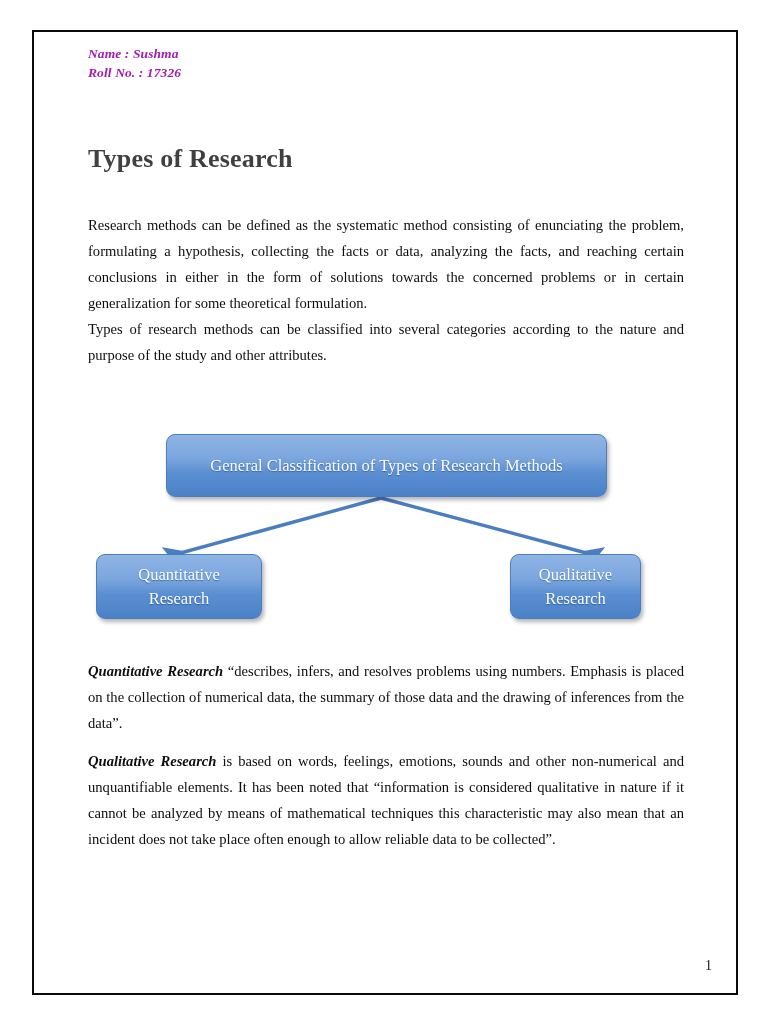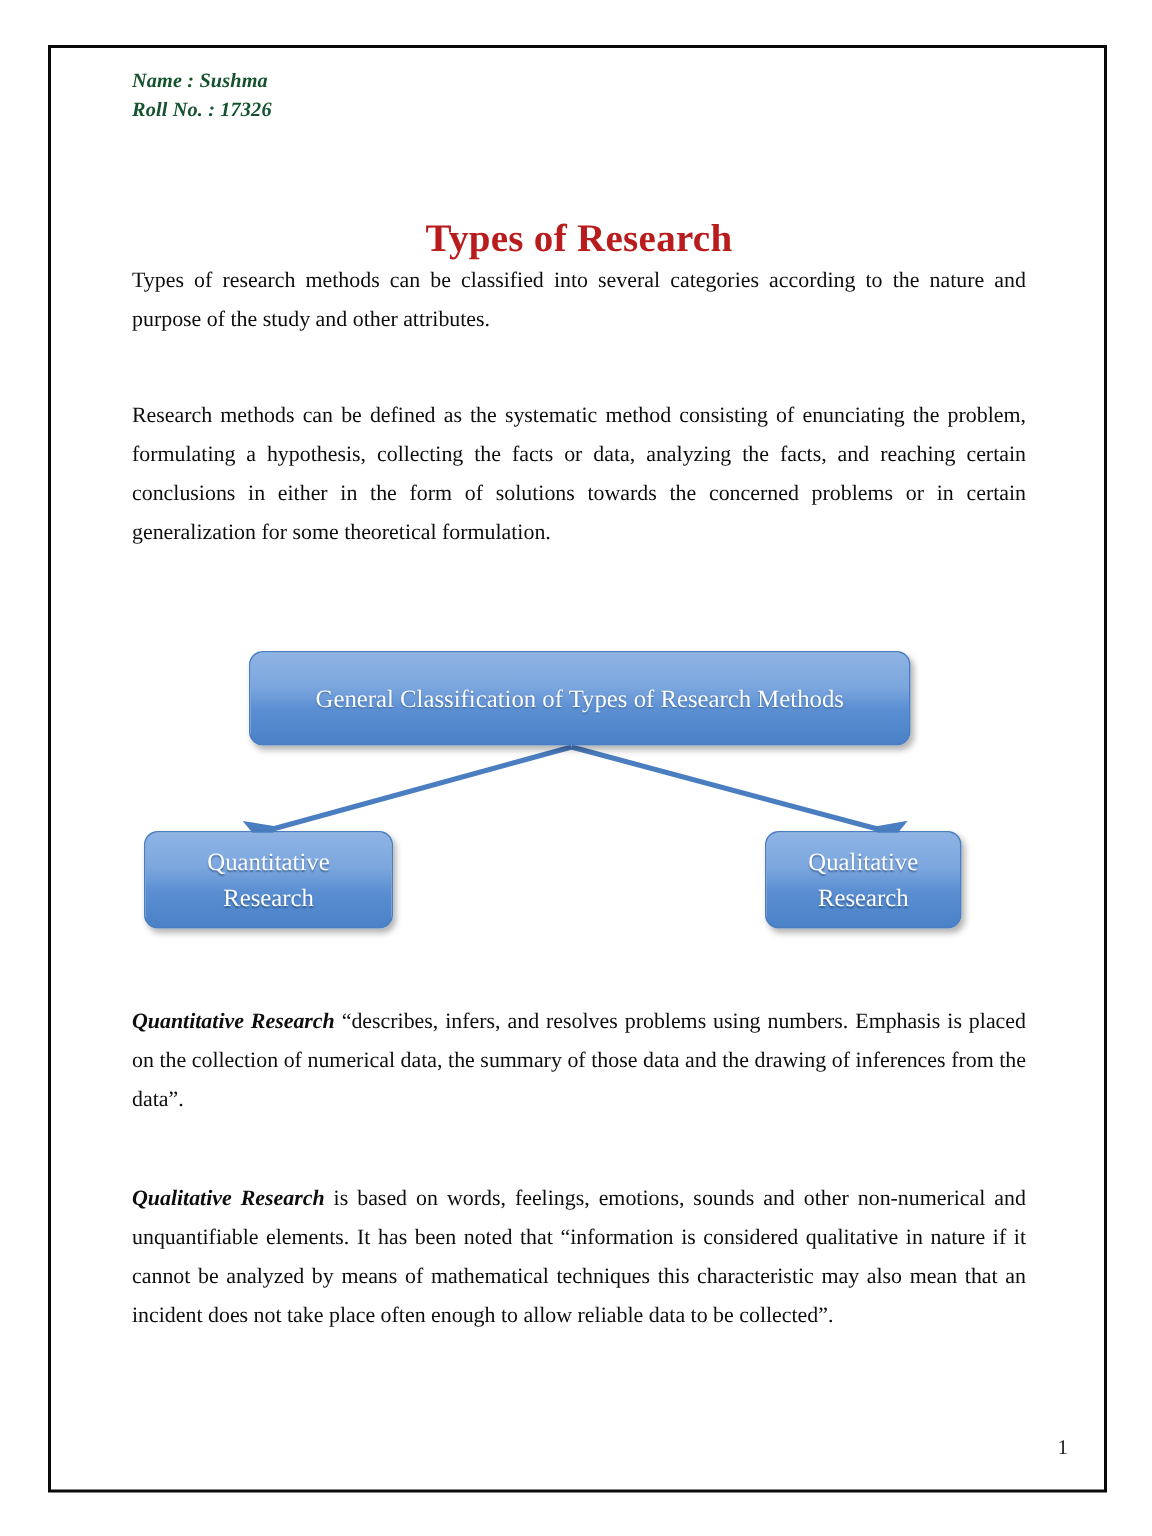--- a/index.html
+++ b/index.html
@@ -44,32 +44,31 @@
   }
 
   
   .meta-line {
     font-family: "Liberation Serif", "DejaVu Serif", serif;
     font-weight: bold;
     font-style: italic;
     font-size: 13.5px;
     line-height: 19px;
     letter-spacing: 0.1px;
-    color: #14532d;
+    color: #a21caf;
     white-space: pre;
   }
 
   
   #doc-title {
-    text-align: center;
     font-family: "Liberation Serif", "DejaVu Serif", serif;
     font-weight: bold;
     font-size: 26px;
     letter-spacing: 0.2px;
-    color: #b91c1c;
+    color: #404040;
     margin-top: 62px;
   }
 
   
   .para {
     text-align: justify;
     text-justify: inter-word;
     font-family: "Liberation Serif", "DejaVu Serif", serif;
     font-size: 14.6px;
     line-height: 26px;
@@ -129,22 +128,22 @@
     height: 65px;
   }
   #box-qualitative {
     left: 422px;
     top: 128px;
     width: 131px;
     height: 65px;
   }
 
   
-  #para-quantitative { margin-top: 32px; }
-  #para-qualitative  { margin-top: 40px; }
+  #para-quantitative { margin-top: 22px; }
+  #para-qualitative  { margin-top: 12px; }
 
   
   #page-number {
     position: absolute;
     right: 56px;
     bottom: 50px;
     font-family: "Liberation Serif", "DejaVu Serif", serif;
     font-size: 14px;
     color: #1a1a1a;
   }
@@ -158,22 +157,22 @@
 
   <div id="content">
 
     <div>
       <div class="meta-line">Name : Sushma</div>
       <div class="meta-line">Roll No. : 17326</div>
     </div>
 
     <div id="doc-title">Types of Research</div>
 
+    <p id="para-intro" class="para tight">Research methods can be defined as the systematic method consisting of enunciating the problem, formulating a hypothesis, collecting the facts or data, analyzing the facts, and reaching certain conclusions in either in the form of solutions towards the concerned problems or in certain generalization for some theoretical formulation.</p>
     <p id="para-types" class="para tight">Types of research methods can be classified into several categories according to the nature and purpose of the study and other attributes.</p>
-    <p id="para-intro" class="para tight">Research methods can be defined as the systematic method consisting of enunciating the problem, formulating a hypothesis, collecting the facts or data, analyzing the facts, and reaching certain conclusions in either in the form of solutions towards the concerned problems or in certain generalization for some theoretical formulation.</p>
 
     <div id="diagram">
 
       <svg id="diagram-svg" viewBox="0 0 608 210">
         <defs>
           <marker id="arrowhead-left" markerWidth="7" markerHeight="7" refX="3.2" refY="3.5" orient="auto" markerUnits="strokeWidth">
             <path d="M 7,0.4 L 0.3,3.5 L 7,6.6 L 5.6,3.5 Z" fill="#4a7ec0"></path>
           </marker>
           <marker id="arrowhead-right" markerWidth="7" markerHeight="7" refX="3.2" refY="3.5" orient="auto" markerUnits="strokeWidth">
             <path d="M 7,0.4 L 0.3,3.5 L 7,6.6 L 5.6,3.5 Z" fill="#4a7ec0"></path>

